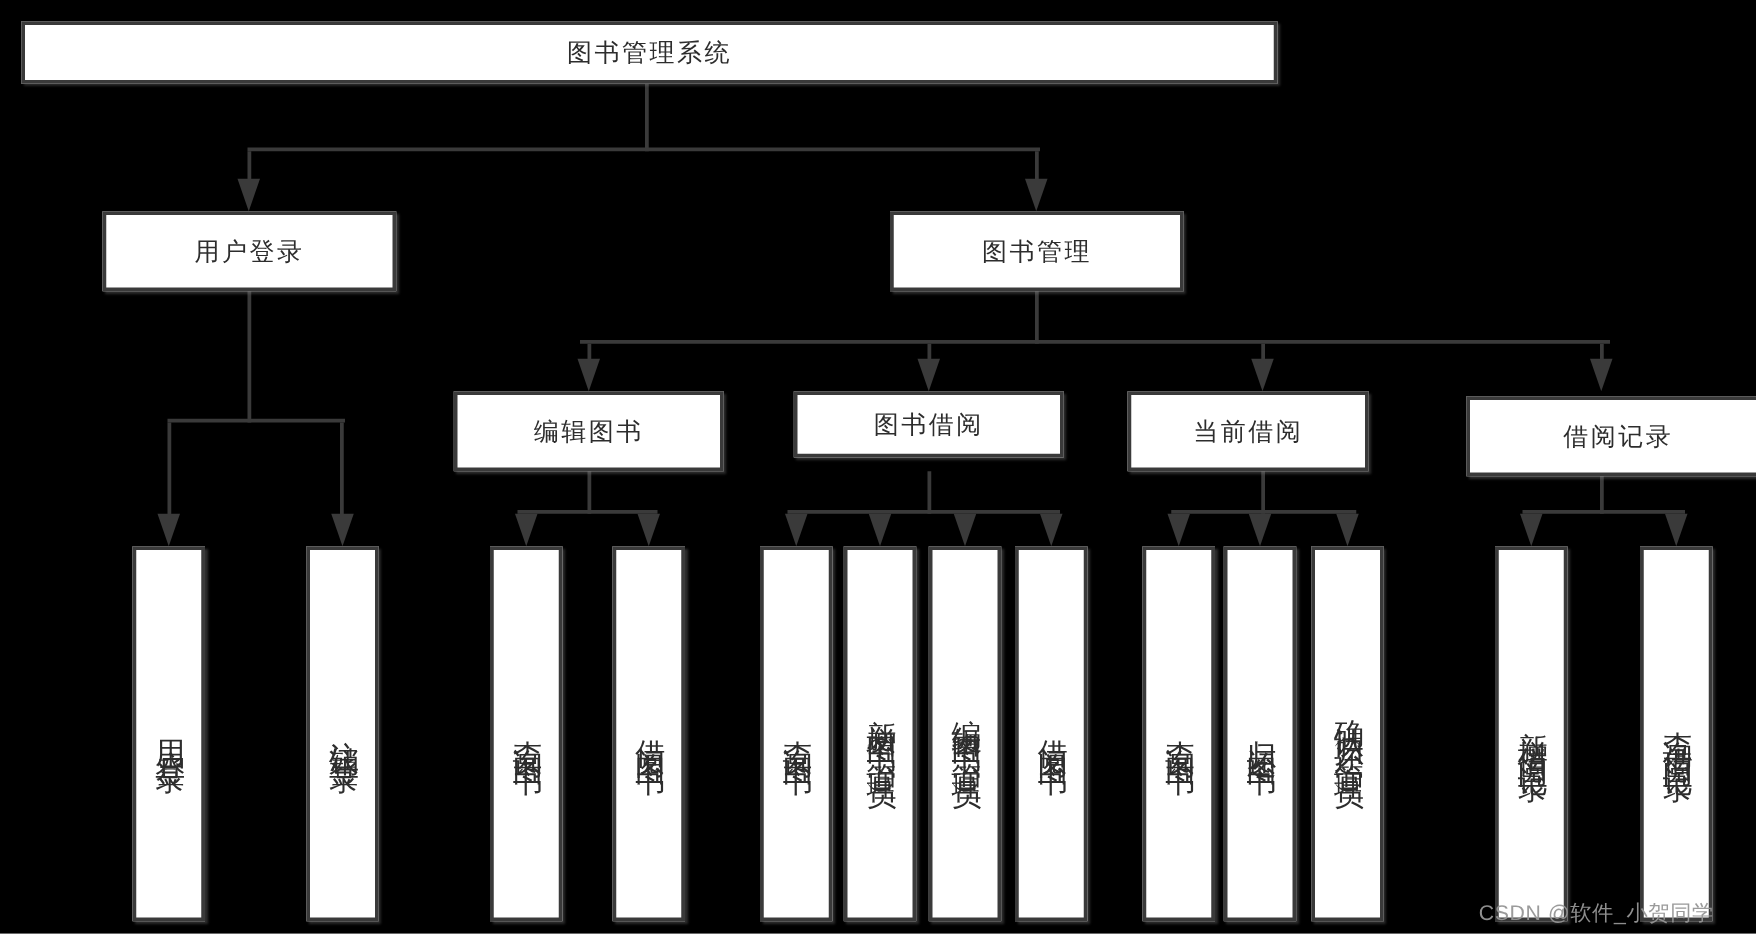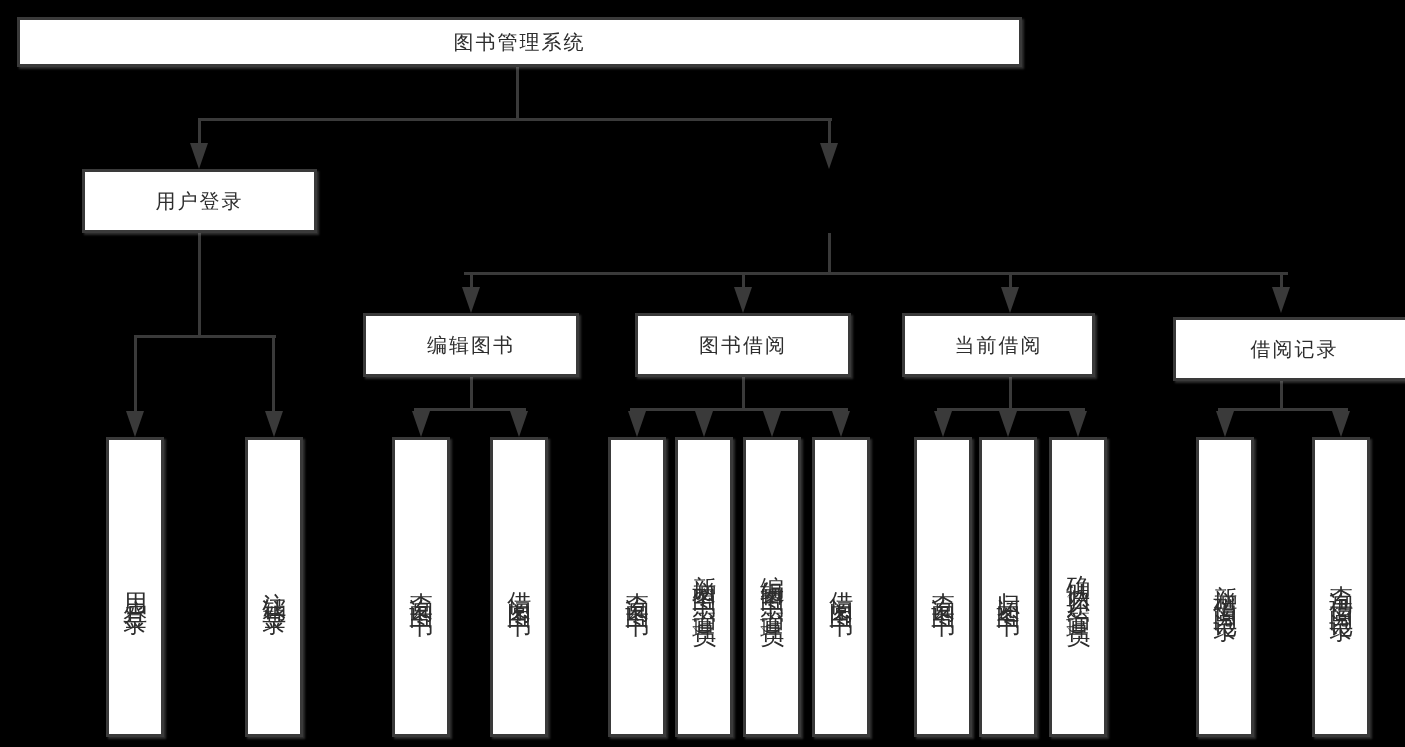--- a/index.html
+++ b/index.html
@@ -133,25 +133,28 @@
   <div class="ar" style="left:1216px;top:411px"></div>
   <div class="ar" style="left:1332px;top:411px"></div>
 
   <div class="box" style="left:17px;top:17px;width:1005px;height:50px">
     <span>图书管理系统</span>
   </div>
 
   <div class="box" style="left:82px;top:169px;width:235px;height:64px">
     <span>用户登录</span>
   </div>
+  <div class="box" style="left:712px;top:169px;width:235px;height:64px">
+    <span>图书管理</span>
+  </div>
 
   <div class="box" style="left:363px;top:313px;width:216px;height:64px">
     <span>编辑图书</span>
   </div>
-  <div class="box" style="left:635px;top:313px;width:216px;height:64px">
+  <div class="box" style="left:635px;top:313px;width:216px;height:53px">
     <span>图书借阅</span>
   </div>
   <div class="box" style="left:902px;top:313px;width:193px;height:64px">
     <span>当前借阅</span>
   </div>
   <div class="box" style="left:1173px;top:317px;width:243px;height:64px">
     <span>借阅记录</span>
   </div>
 
   <div class="leaf" style="left:106px">
@@ -191,14 +194,15 @@
     <span>确认归还（管理员）</span>
   </div>
 
   <div class="leaf" style="left:1196px">
     <span>新增借阅记录</span>
   </div>
   <div class="leaf" style="left:1312px">
     <span>查询借阅记录</span>
   </div>
 
+  <div class="watermark">CSDN @软件_小贺同学</div>
 
 </div>
 
 </body></html>

